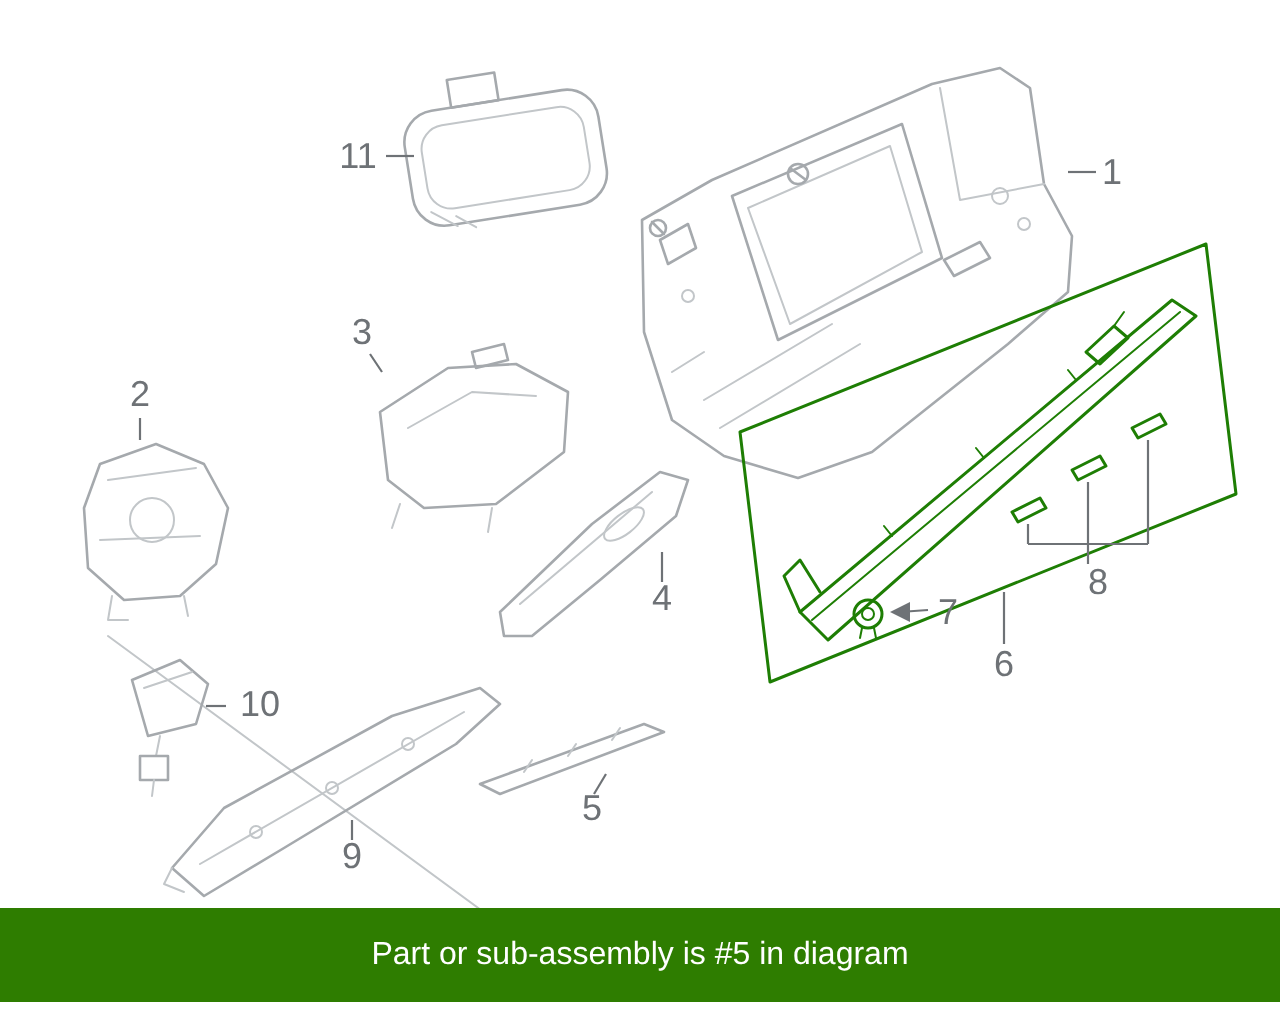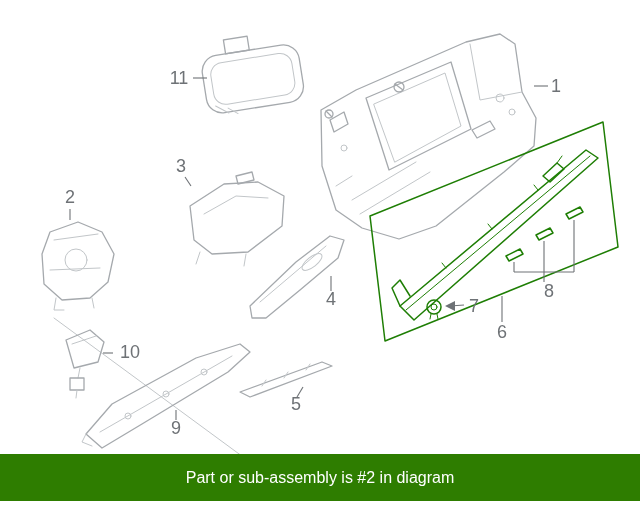--- a/index.html
+++ b/index.html
@@ -157,16 +157,16 @@
     <text class="num" x="296" y="410">5</text>
     <text class="num" x="502" y="338">6</text>
     <text class="num" x="474" y="312">7</text>
     <text class="num" x="549" y="297">8</text>
     <text class="num" x="176" y="434">9</text>
     <text class="num" x="130" y="358">10</text>
     <text class="num" x="179" y="84">11</text>
   </svg>
 
   <div class="banner">
-    <div>Part or sub-assembly is #2 in diagram</div>
+    <div>Part or sub-assembly is #5 in diagram</div>
   </div>
 
 </div>
 
 </body></html>

